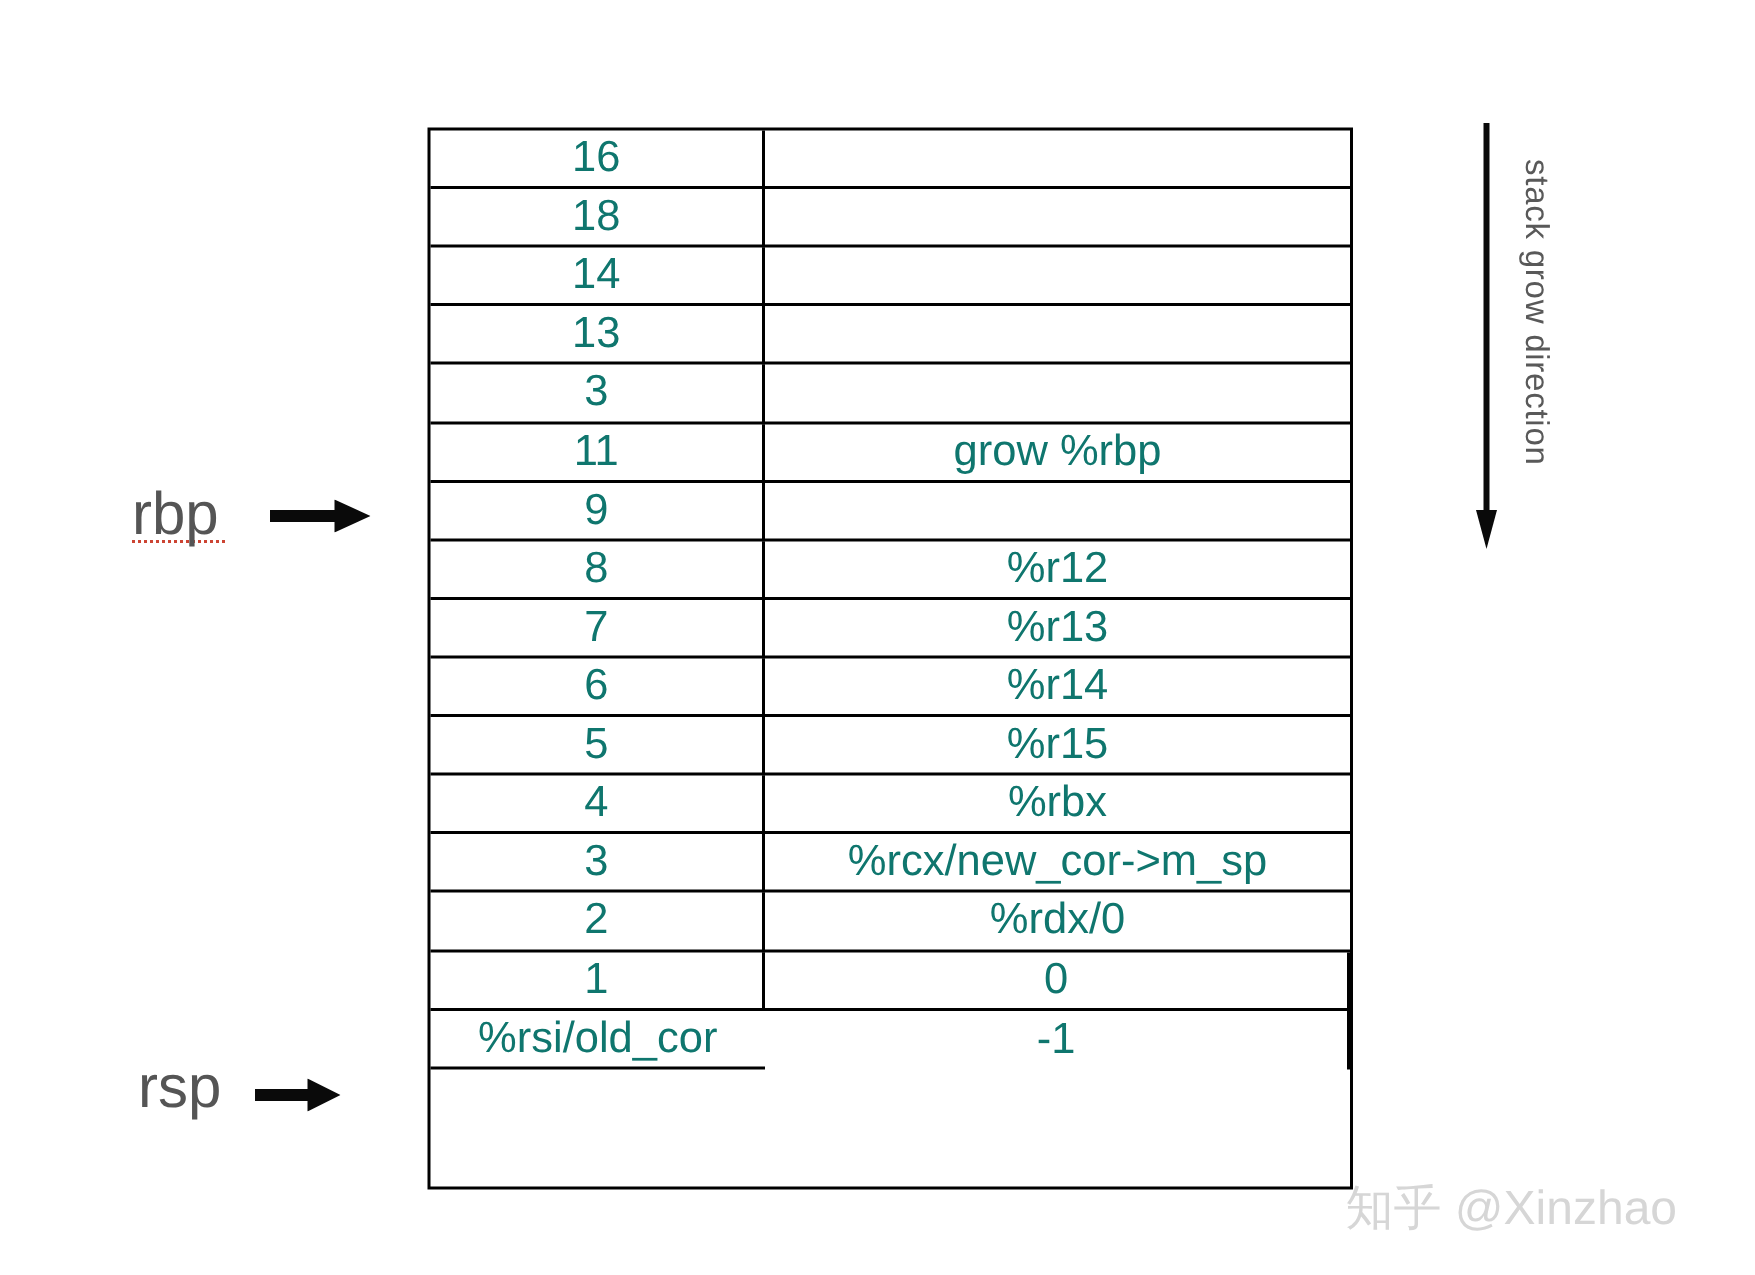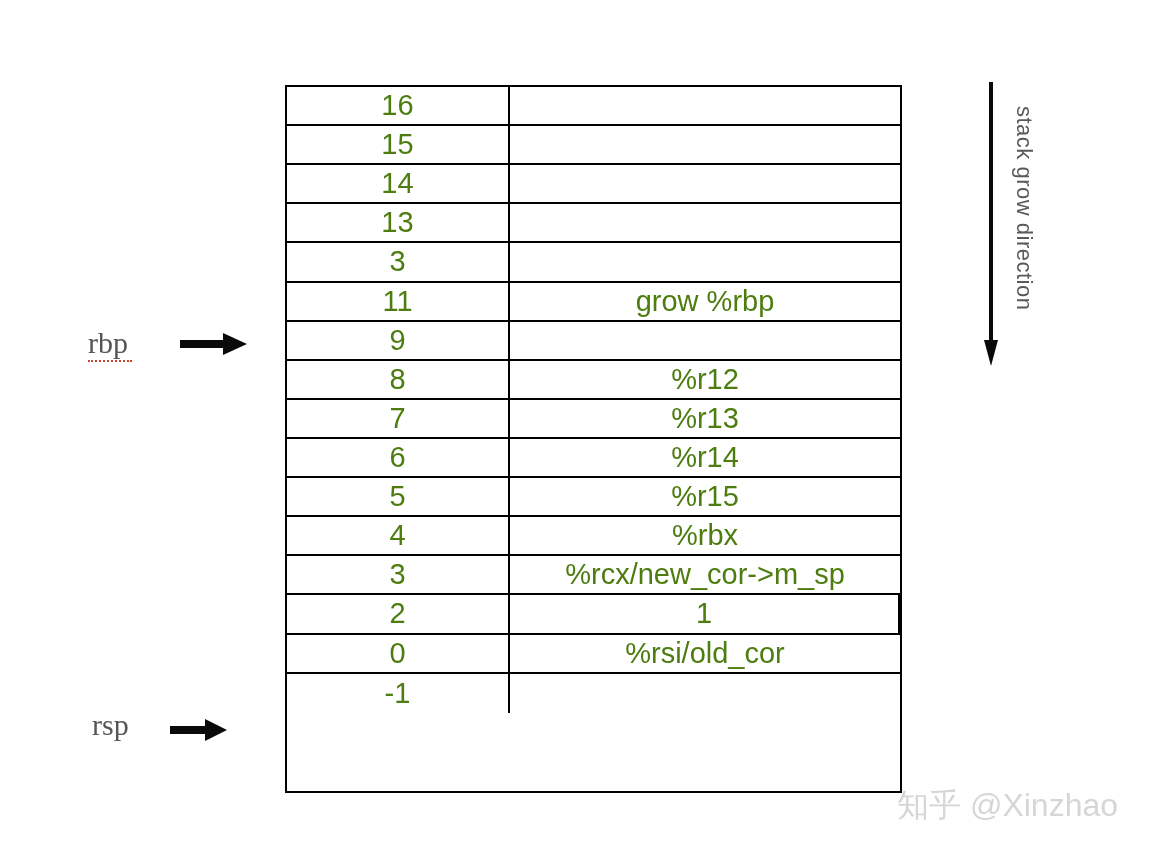--- a/index.html
+++ b/index.html
@@ -17,40 +17,39 @@
     left: 285px;
     top: 85px;
     width: 617px;
     height: 708px;
     box-sizing: border-box;
     border: 2px solid #000000;
     display: grid;
     grid-template-columns: 223px 1fr;
     grid-template-rows: repeat(18, 1fr);
     font-size: 29px;
-    color: #4d7c0f;
+    color: #0f766e;
   }
   .c {
     display: flex;
     align-items: center;
     justify-content: center;
     border-bottom: 2px solid #000000;
     box-sizing: border-box;
     white-space: nowrap;
   }
   .ci { border-right: 2px solid #000000; }
   .stack-table > .c:nth-last-child(-n+2) { border-bottom: none; }
 
   
   .ptr-label {
     position: absolute;
-    font-size: 30px;
+    font-size: 40px;
     color: #555555;
     line-height: 34px;
-    font-family: Liberation Serif, serif;
   }
   .ptr-label.rbp-u {
     border-bottom: 2px dotted #cc4433;
     padding-right: 4px;
   }
   .harrow { position: absolute; }
   .varrow { position: absolute; }
 
   
   .grow-label {
@@ -77,21 +76,21 @@
   }
 </style>
 </head>
 <body>
 
 <div class="canvas">
 
   <div class="stack-table">
     <div class="c ci">16</div>
     <div class="c"></div>
-    <div class="c ci">15</div>
+    <div class="c ci">18</div>
     <div class="c"></div>
     <div class="c ci">14</div>
     <div class="c"></div>
     <div class="c ci">13</div>
     <div class="c"></div>
     <div class="c ci">3</div>
     <div class="c"></div>
     <div class="c ci">11</div>
     <div class="c">grow %rbp</div>
     <div class="c ci">9</div>
@@ -102,20 +101,21 @@
     <div class="c">%r13</div>
     <div class="c ci">6</div>
     <div class="c">%r14</div>
     <div class="c ci">5</div>
     <div class="c">%r15</div>
     <div class="c ci">4</div>
     <div class="c">%rbx</div>
     <div class="c ci">3</div>
     <div class="c">%rcx/new_cor-&gt;m_sp</div>
     <div class="c ci">2</div>
+    <div class="c">%rdx/0</div>
     <div class="c ci">1</div>
     <div class="c ci">0</div>
     <div class="c">%rsi/old_cor</div>
     <div class="c ci">-1</div>
     <div class="c"></div>
   </div>
 
   <span class="ptr-label rbp-u" style="left:88px; top:326px;">rbp</span>
   <svg class="harrow" style="left:180px; top:333px;" width="67" height="22" viewBox="0 0 67 22">
     <rect x="0" y="7" width="45" height="8" fill="#0a0a0a"></rect>

